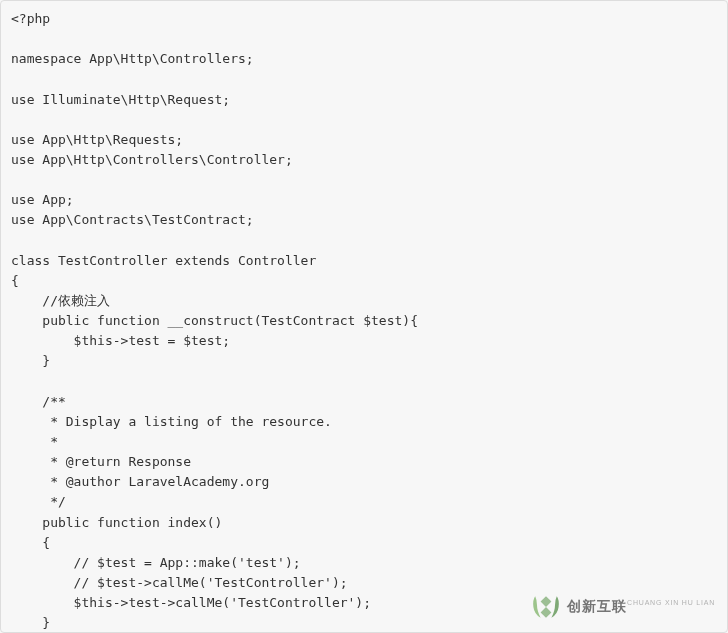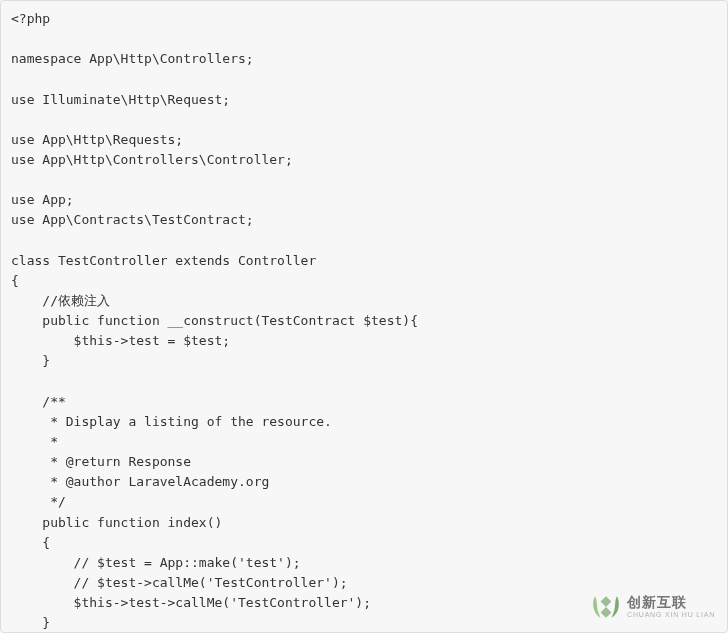--- a/index.html
+++ b/index.html
@@ -39,21 +39,21 @@
       display: flex;
       align-items: center;
       justify-content: center;
     }
     .wm-logo svg {
       width: 36px;
       height: 36px;
     }
     .wm-text {
       display: flex;
-      flex-direction: column;
+      flex-direction: row;
       line-height: 1.1;
     }
     .wm-cn {
       font-size: 14px;
       font-weight: 600;
       color: #4a4a4a;
       letter-spacing: 1px;
       font-family: "Microsoft YaHei", "PingFang SC", sans-serif;
     }
     .wm-py {

